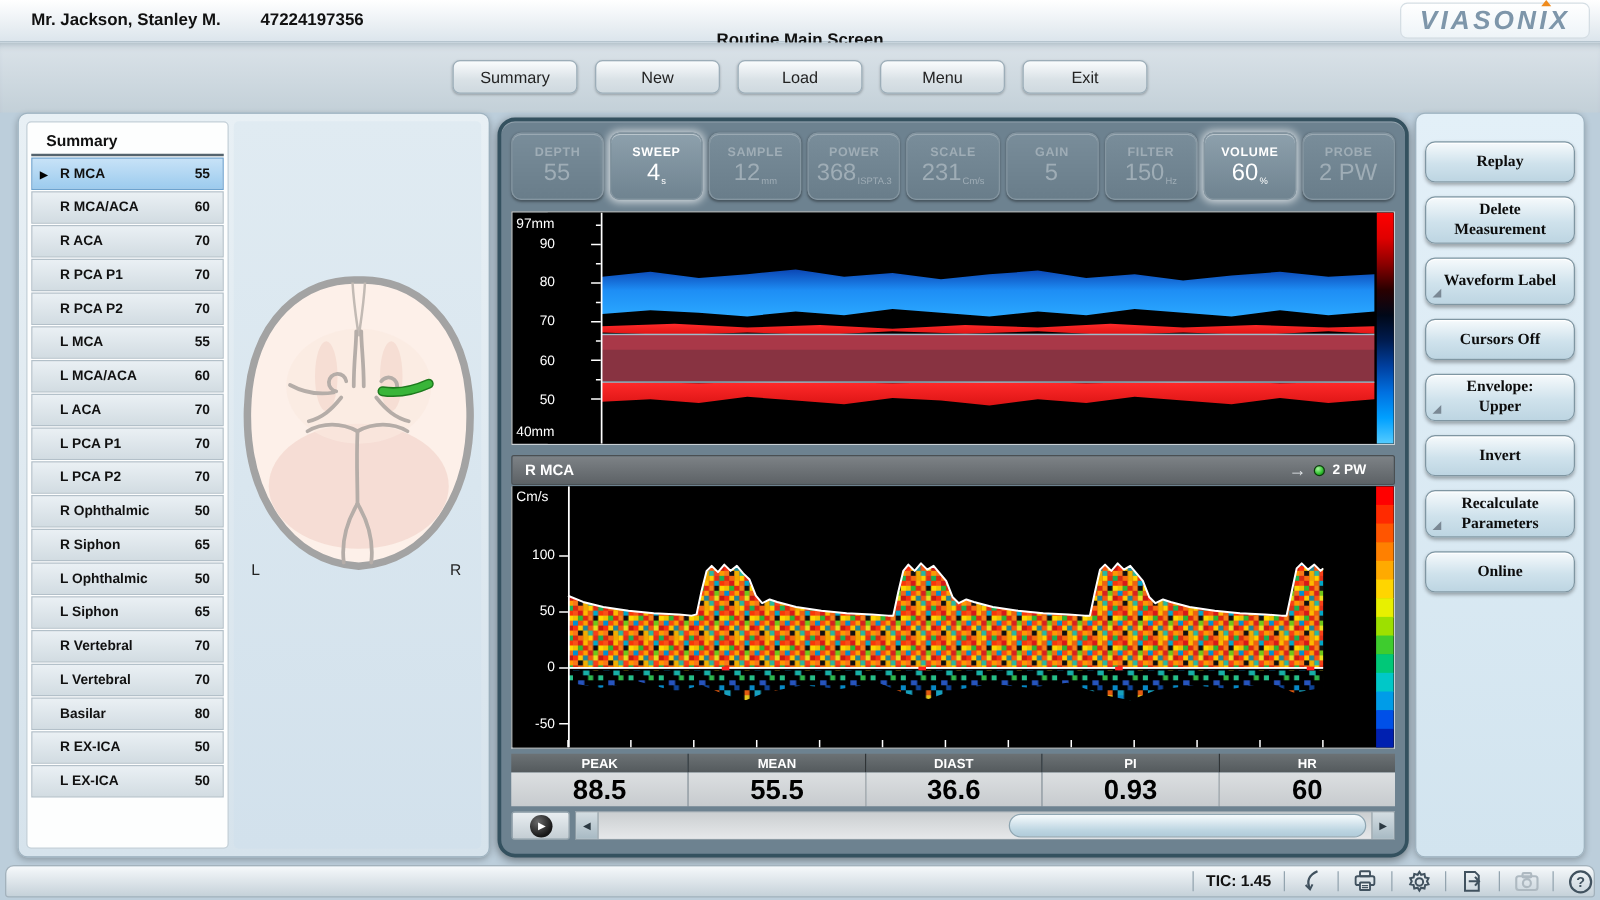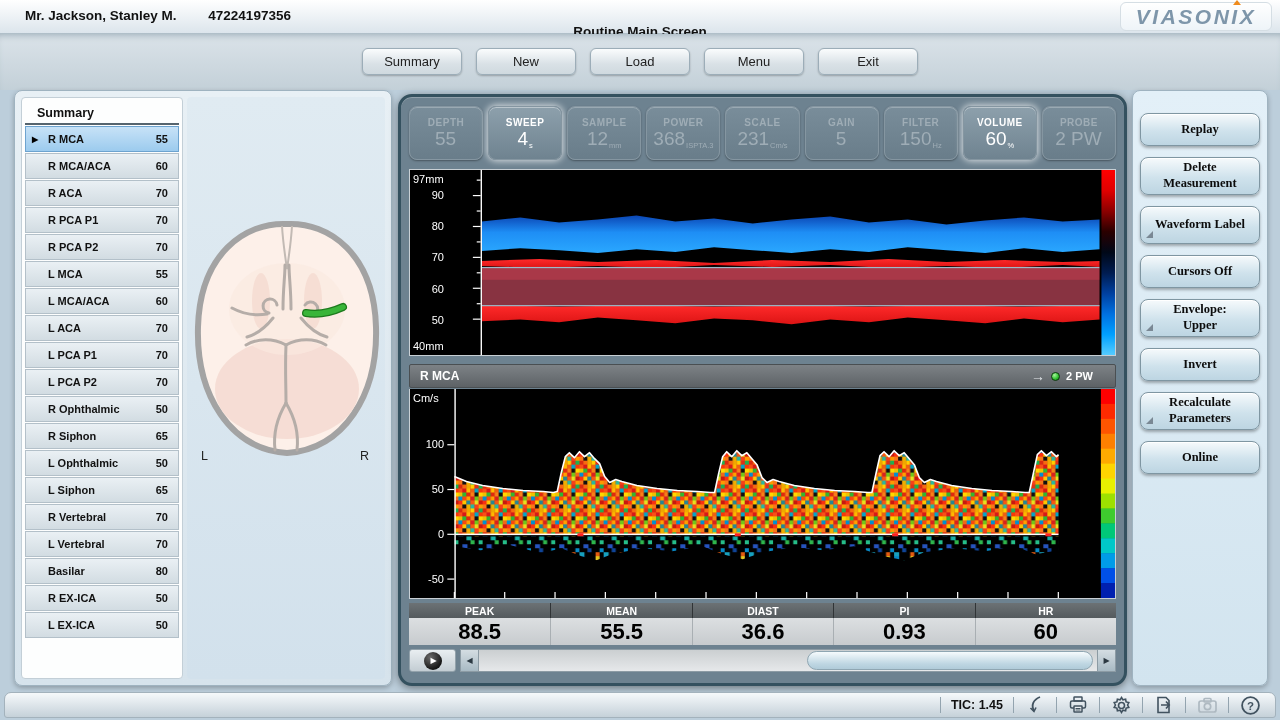--- a/index.html
+++ b/index.html
@@ -79,21 +79,21 @@
   .sthumb{position:absolute;left:53%;right:4px;top:1px;bottom:1px;border-radius:10px;background:linear-gradient(#f6fbfd,#bed6e2 70%,#b0cbd9);border:1px solid #8fa6b2;cursor:grab;}
 
   
   .right-panel{position:absolute;left:1132px;top:90px;width:136px;height:596px;background:linear-gradient(#e3f0f8,#d2e4ef);border:1px solid #9fb3c0;border-radius:8px;box-shadow:0 2px 5px rgba(0,0,0,.25);padding:22px 7px 0 7px;}
   .rbtn{position:relative;width:100%;margin-bottom:11px;border-radius:8px;border:1px solid #7f96a2;background:linear-gradient(#f6fafc,#cfe2ec 55%,#bdd5e2);box-shadow:0 2px 3px rgba(0,0,0,.3), inset 0 1px 0 #fff;font-size:12.5px;font-weight:bold;color:#0c0c0c;display:flex;align-items:center;justify-content:center;text-align:center;white-space:pre-line;line-height:1.25;cursor:pointer;font-family:Liberation Serif, serif;}
   .rbtn.h1{height:33px;} .rbtn.h2{height:38px;}
   .rbtn .corner{display:none;}
   .rbtn.sub .corner{display:block;position:absolute;left:5px;bottom:5px;width:0;height:0;border-left:7px solid transparent;border-bottom:7px solid #7a8а94;border-bottom:7px solid #7a8894;}
 
   
-  .bottombar{position:absolute;left:4px;right:4px;bottom:2px;height:26px;border-radius:7px 7px 3px 3px;background:linear-gradient(#f6f9fb,#c5d1d9);border:1px solid #a3b2bc;display:flex;align-items:center;justify-content:flex-end;gap:10px;padding-right:14px;}
+  .bottombar{position:absolute;left:4px;right:4px;bottom:2px;height:26px;border-radius:7px 7px 3px 3px;background:linear-gradient(#f6f9fb,#c5d1d9);border:1px solid #a3b2bc;display:flex;align-items:center;justify-content:flex-end;gap:10px;}
   .tic{font-size:12.5px;font-weight:bold;color:#111;}
   .sep{width:1px;height:16px;background:#93a4af;}
   .sicon{width:22px;height:22px;display:flex;align-items:center;justify-content:center;cursor:pointer;}
 </style>
 </head>
 <body>
 
 <div class="screen">
 
   <div class="topbar">

